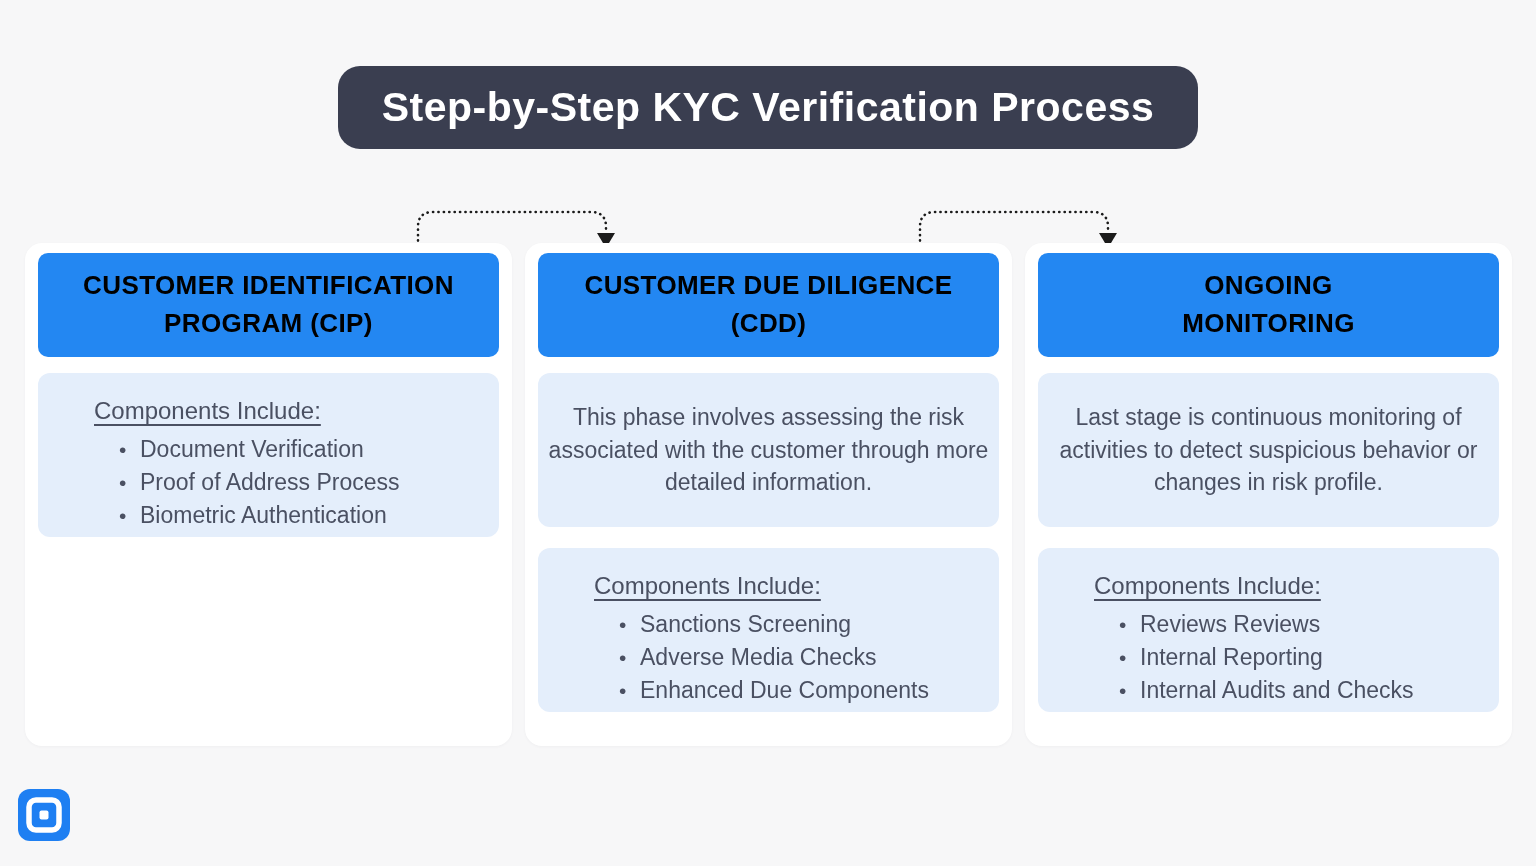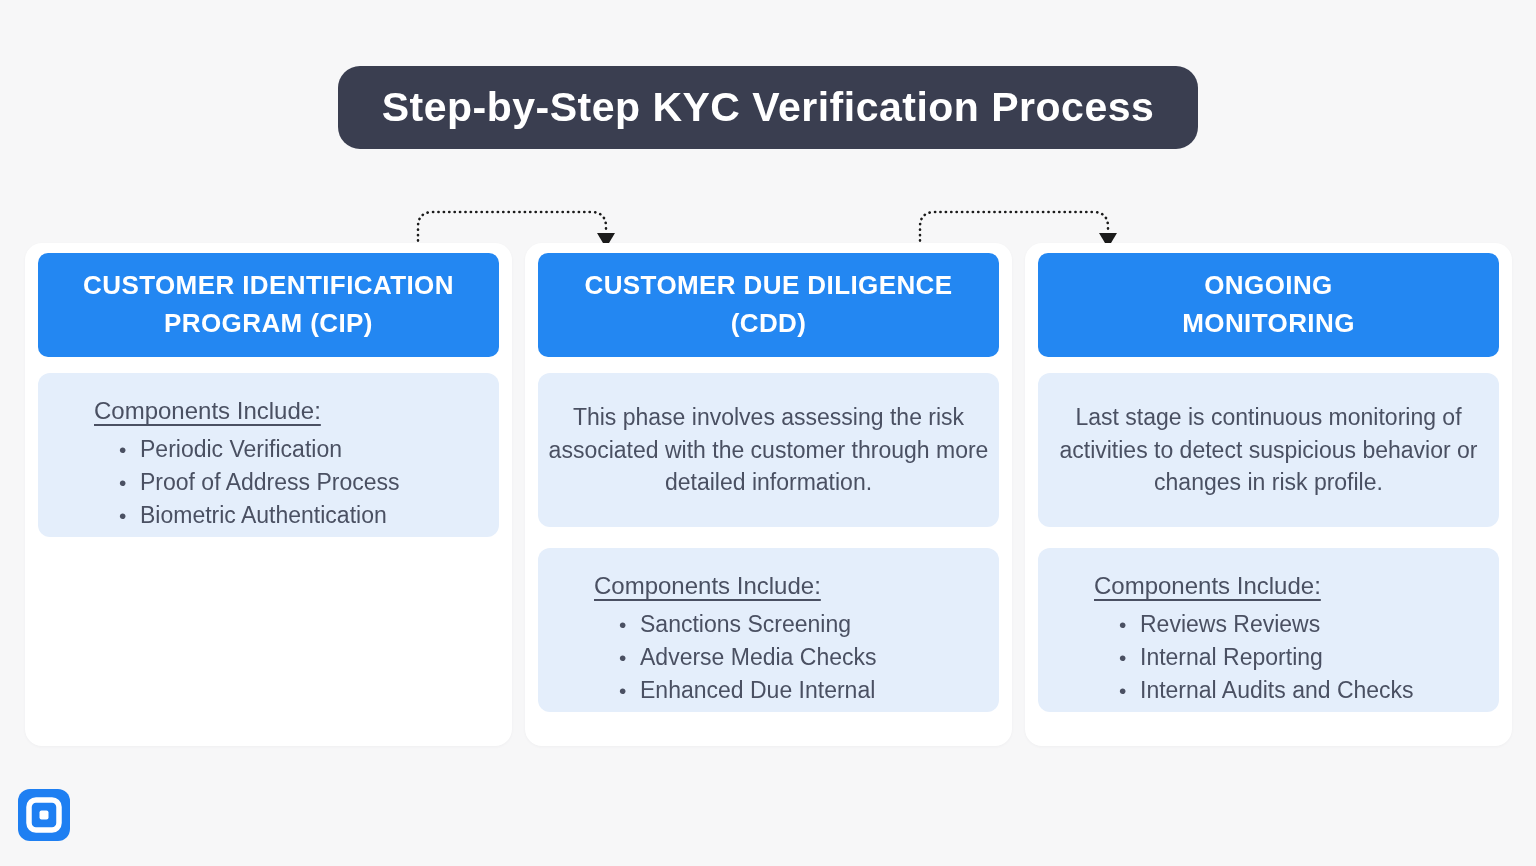--- a/index.html
+++ b/index.html
@@ -67,21 +67,21 @@
     background: #2387F2;
     border-radius: 10px;
     display: flex;
     align-items: center;
     justify-content: center;
     text-align: center;
     margin-bottom: 16px;
     padding: 0 8px;
   }
   .hdr-text {
-    color: #ffffff;
+    color: #000000;
     font-size: 26px;
     font-weight: 800;
     line-height: 1.45;
     letter-spacing: 0.4px;
     text-transform: uppercase;
   }
   .col-3 .hdr-text { max-width: 300px; }
 
   .desc {
     height: 154px;
@@ -157,40 +157,40 @@
   <div class="title-box">Step-by-Step KYC Verification Process</div>
 </div>
 
 <div class="col col-1">
   <div class="hdr">
     <span class="hdr-text">CUSTOMER IDENTIFICATION PROGRAM (CIP)</span>
   </div>
   <div class="comps">
     <div class="comps-label">Components Include:</div>
     <ul>
-      <li>Periodic Verification</li>
+      <li>Document Verification</li>
       <li>Proof of Address Process</li>
       <li>Biometric Authentication</li>
     </ul>
   </div>
 </div>
 
 <div class="col col-2">
   <div class="hdr">
     <span class="hdr-text">CUSTOMER DUE DILIGENCE (CDD)</span>
   </div>
   <div class="desc">
     <p class="desc-text">This phase involves assessing the risk associated with the customer through more detailed information.</p>
   </div>
   <div class="comps">
     <div class="comps-label">Components Include:</div>
     <ul>
       <li>Sanctions Screening</li>
       <li>Adverse Media Checks</li>
-      <li>Enhanced Due Internal</li>
+      <li>Enhanced Due Components</li>
     </ul>
   </div>
 </div>
 
 <div class="col col-3">
   <div class="hdr">
     <span class="hdr-text">ONGOING MONITORING</span>
   </div>
   <div class="desc">
     <p class="desc-text">Last stage is continuous monitoring of activities to detect suspicious behavior or changes in risk profile.</p>

